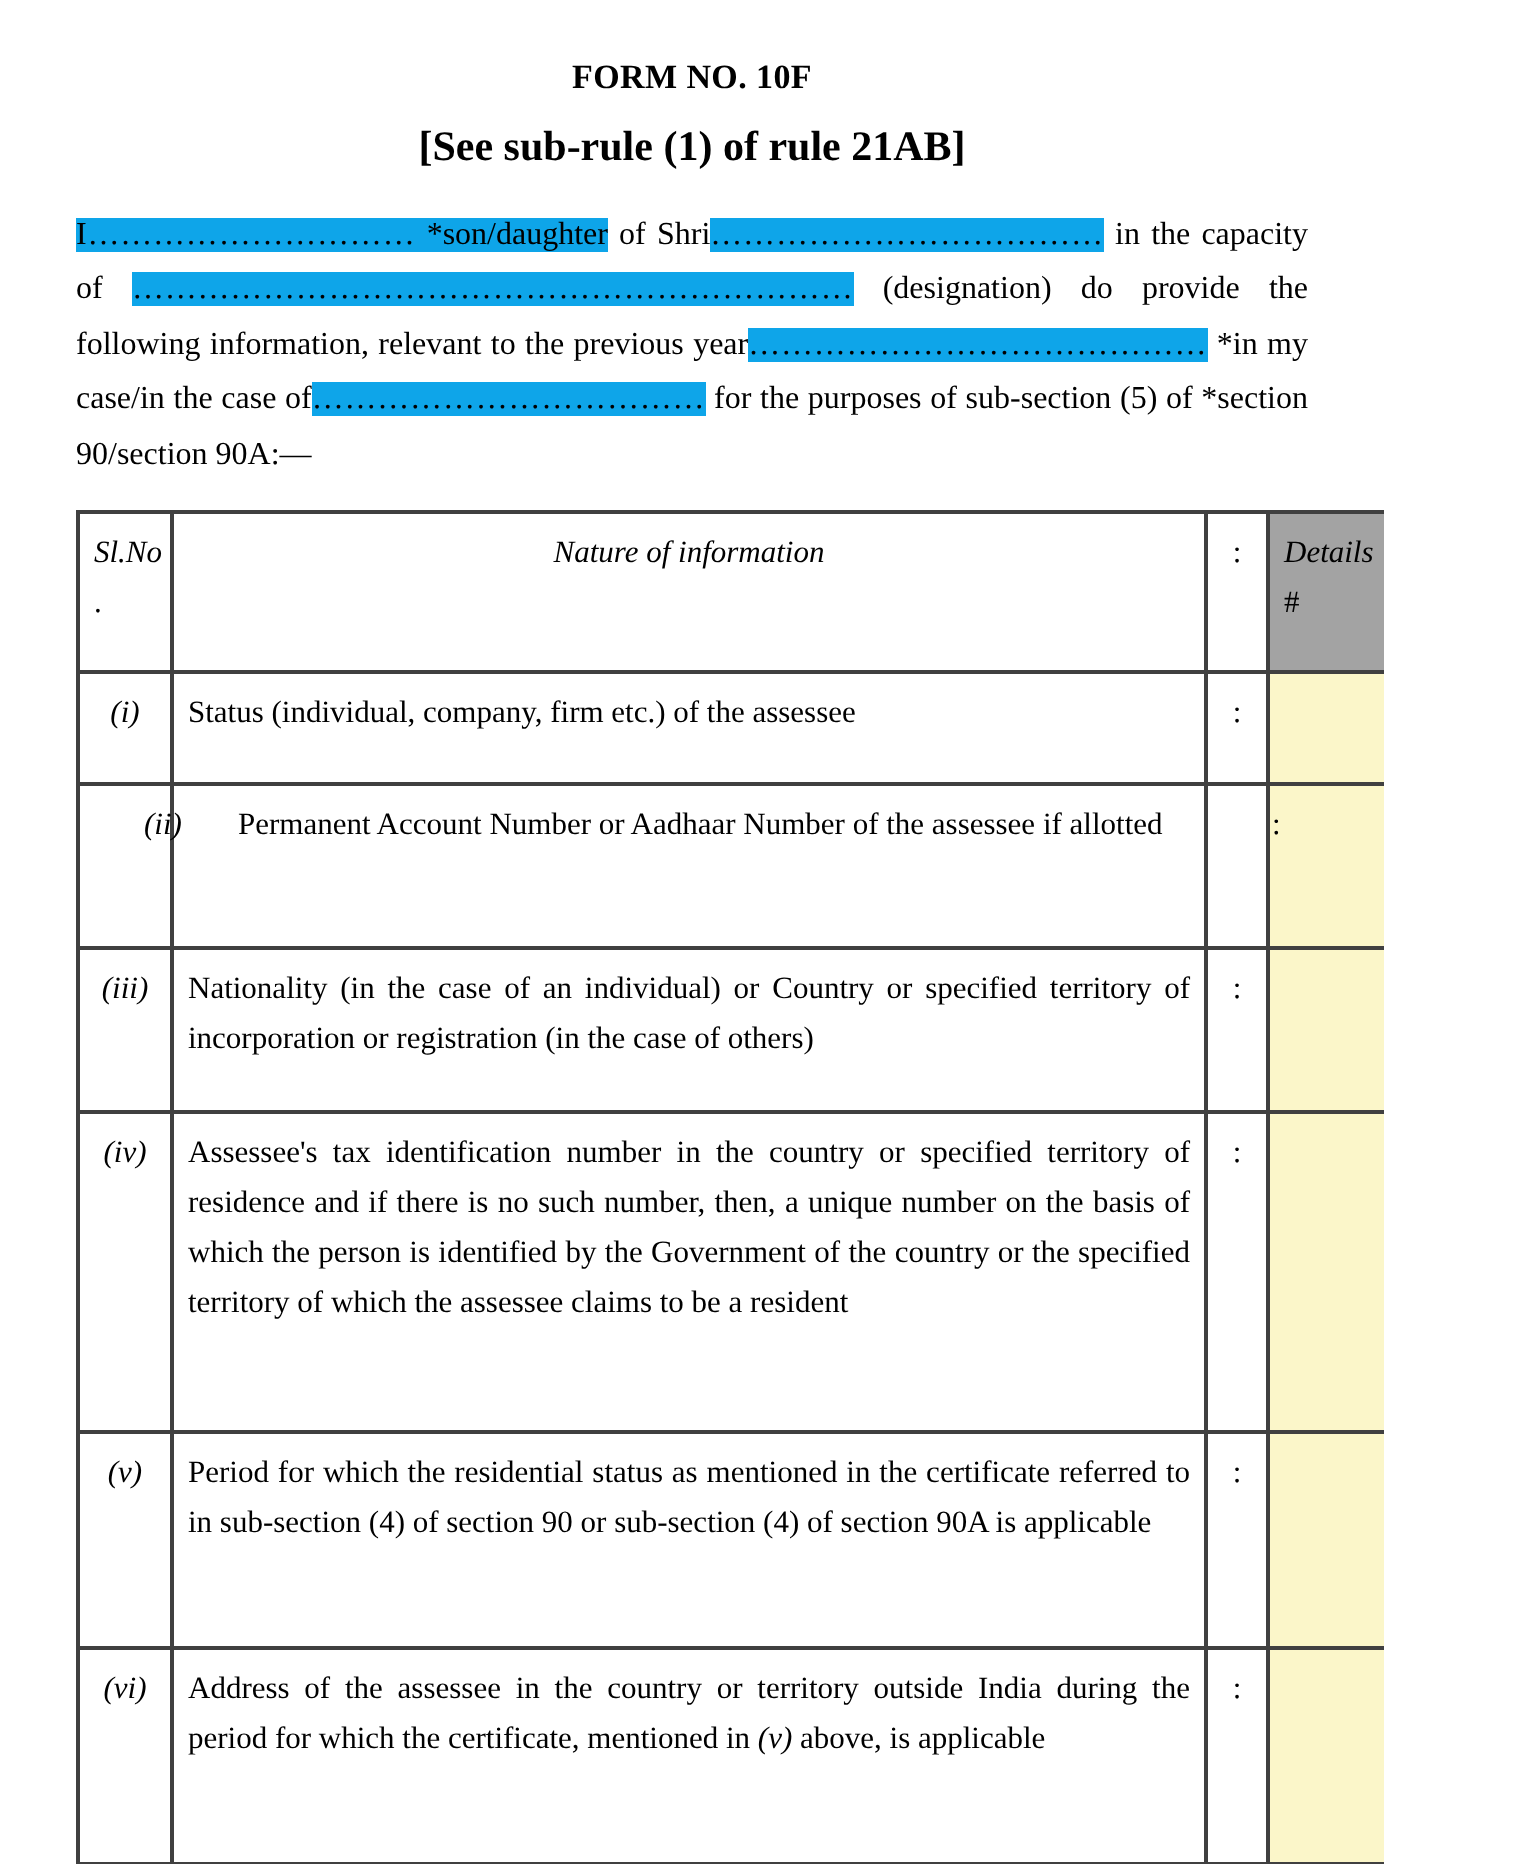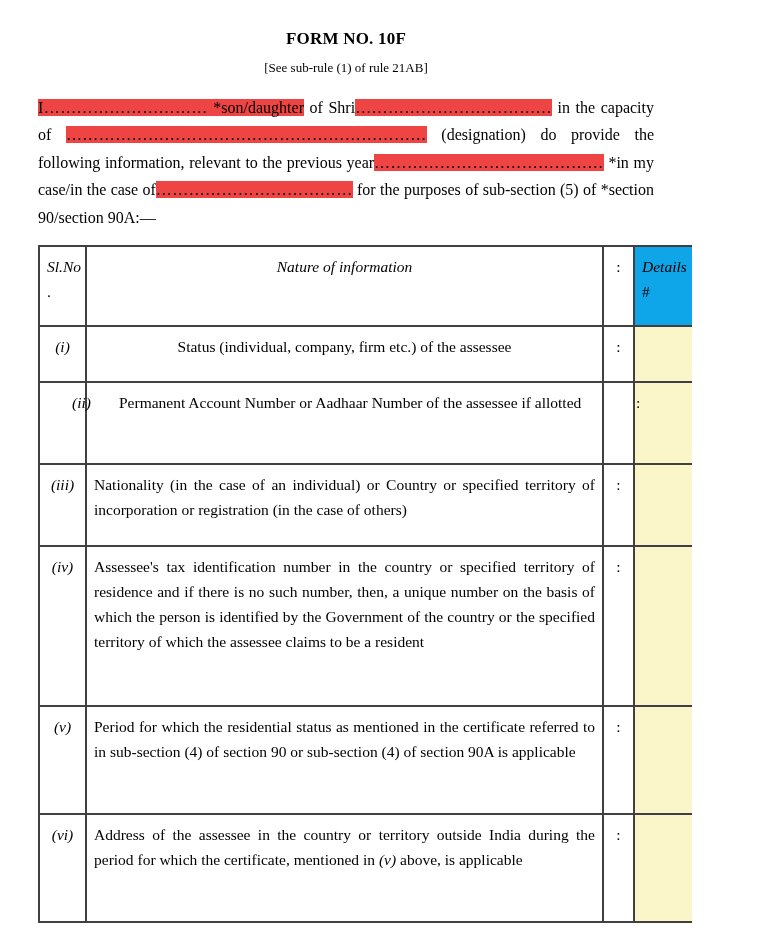--- a/index.html
+++ b/index.html
@@ -28,22 +28,22 @@
     padding-top: 28px;
     text-align: center;
   }
   .form-title {
     font-size: 17px;
     font-weight: bold;
     letter-spacing: 0.2px;
     line-height: 1.25;
   }
   .sub-rule {
-    font-size: 13px;
-    font-weight: normal;
+    font-size: 21px;
+    font-weight: bold;
     margin-top: 11px;
     line-height: 1.25;
   }
   .info-heading {
     font-size: 16px;
     font-weight: bold;
     margin-top: 22px;
     line-height: 1.45;
   }
   .info-heading .l2 { display: block; }
@@ -52,21 +52,21 @@
   .para {
     margin: 0 38px 0 38px;
     font-size: 16px;
     line-height: 1.72;
     text-align: justify;
     text-justify: inter-word;
   }
   .intro { margin-top: 17px; }
 
   .hl {
-    background: #ef4444;
+    background: #0ea5e9;
     box-decoration-break: clone;
     -webkit-box-decoration-break: clone;
   }
   .dots { letter-spacing: 0.4px; }
 
   
   table.form-table {
     margin: 14px 0 0 38px;
     width: 660px;
     border-collapse: collapse;
@@ -109,26 +109,26 @@
   }
   td.hdr-sl .dot-line { display: block; font-style: normal; }
   td.hdr-nature {
     font-style: italic;
     text-align: center;
   }
   td.hdr-details {
     font-style: italic;
     text-align: left;
     padding-left: 6px;
-    background: #0ea5e9;
+    background: #a3a3a3;
   }
   td.hdr-details .hash { display: block; font-style: normal; }
 
   td.nature { text-align: justify; text-justify: inter-word; }
-  td.nature.nojust { text-align: center; }
+  td.nature.nojust { text-align: left; }
   td.nature .rn-inline { font-style: italic; }
 
   tr.r1 td { height: 38px; }
   tr.r2 td { height: 64px; padding-left: 32px; }
   tr.r3 td { height: 64px; margin-left: 40px; }
   tr.r4 td { height: 142px; }
   tr.r5 td { height: 90px; }
   tr.r6 td { height: 90px; }
 </style>
 </head>

